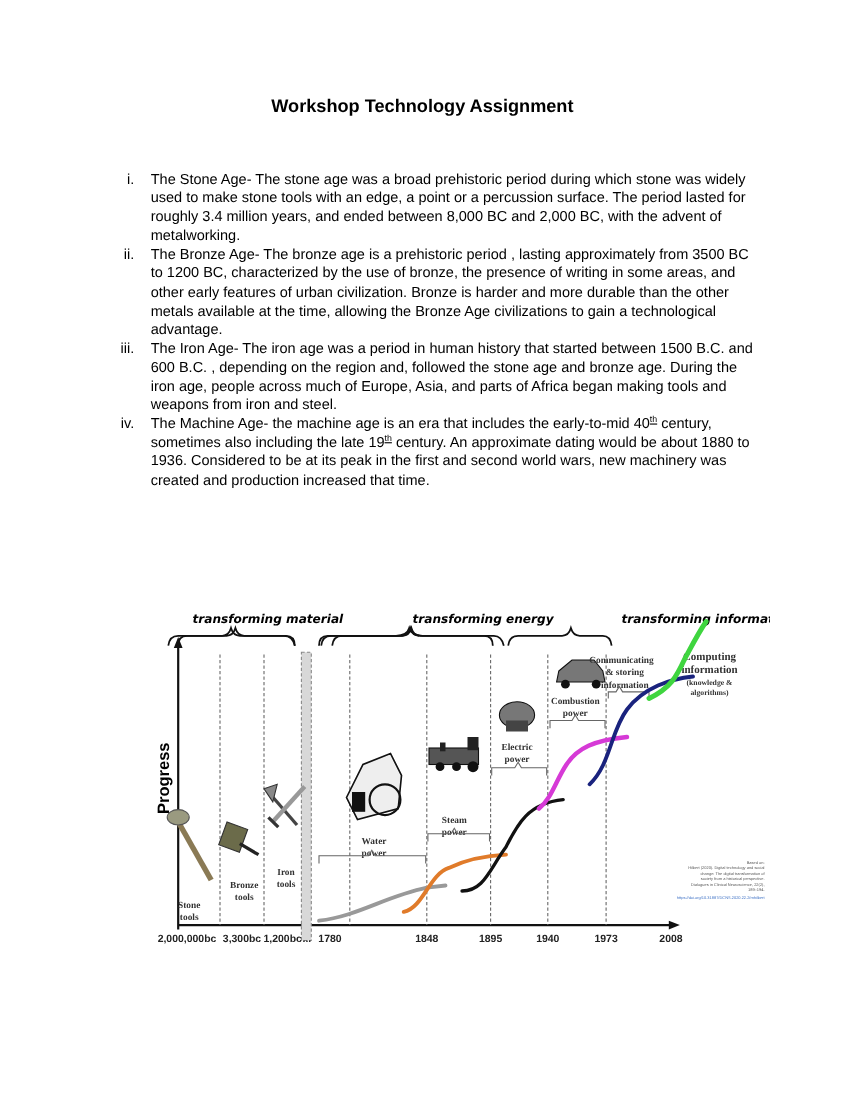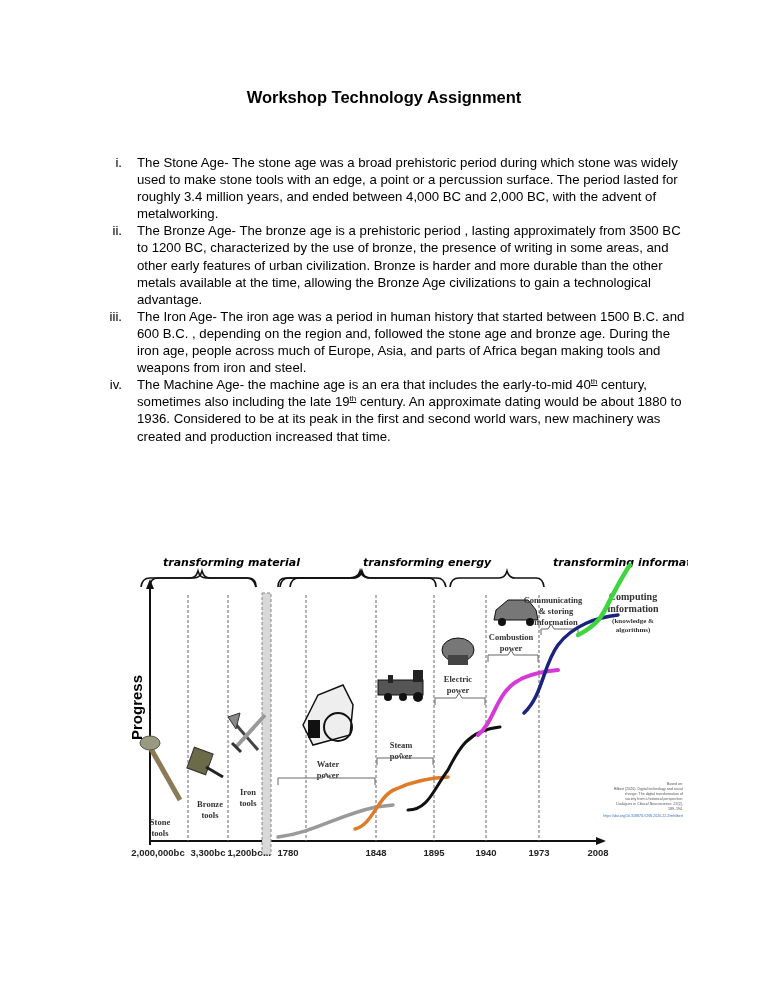--- a/index.html
+++ b/index.html
@@ -6,35 +6,35 @@
   body { width:768px; height:994px; position:relative; overflow:hidden; font-family:"Liberation Sans", sans-serif; color:#000; }
   .page { position:absolute; left:0; top:0; width:768px; height:994px; }
   .title { position:absolute; top:88px; left:0; width:768px; text-align:center; font-weight:bold; font-size:16.5px; }
   .question { position:absolute; top:134px; left:92px; font-weight:bold; font-size:13.2px; }
   .list { position:absolute; top:154px; left:92px; width:600px; margin:0; padding:0; list-style:none; font-size:13.2px; line-height:17.1px; }
   .list li { position:relative; padding-left:45px; }
   .list .num { position:absolute; left:0; width:30px; text-align:right; }
   sup { font-size:8px; line-height:0;text-decoration:underline; }
   .caption { position:absolute; top:505px; left:92px; font-size:13.2px; }
   .caption i { font-style:italic; }
-  .figure { position:absolute; left:128px; top:545px; width:560px; height:320px; }
+  .figure { position:absolute; left:140px; top:545px; width:560px; height:320px; }
   .figure svg { width:560px; height:320px; display:block; }
   .svg-serif { font-family:"Liberation Serif", serif; font-weight:bold; }
   .svg-ital { font-family:"DejaVu Sans", sans-serif; font-style:italic; }
 </style>
 </head>
 <body>
 
 <div class="page">
   <div class="title">Workshop Technology Assignment</div>
 
   <ol class="list">
     <li>
       <span class="num">i.</span>
-      <span>The Stone Age- The stone age was a broad prehistoric period during which stone was widely used to make stone tools with an edge, a point or a percussion surface. The period lasted for roughly 3.4 million years, and ended between 4,000 BC and 2,000 BC, with the advent of metalworking.</span>
+      <span>The Stone Age- The stone age was a broad prehistoric period during which stone was widely used to make stone tools with an edge, a point or a percussion surface. The period lasted for roughly 3.4 million years, and ended between 8,000 BC and 2,000 BC, with the advent of metalworking.</span>
     </li>
     <li>
       <span class="num">ii.</span>
       <span>The Bronze Age- The bronze age is a prehistoric period , lasting approximately from 3500 BC to  1200 BC, characterized by the use of bronze, the presence of writing in some areas, and other early features of urban civilization. Bronze is harder and more durable than the other metals available at the time, allowing the Bronze Age civilizations to gain a technological advantage.</span>
     </li>
     <li>
       <span class="num">iii.</span>
       <span>The Iron Age- The iron age was a period in human history that started between 1500 B.C. and 600 B.C. , depending on the region and, followed the stone age and bronze age. During the iron age, people across much of Europe, Asia, and parts of Africa began making tools and weapons from iron and steel.</span>
     </li>
     <li>

